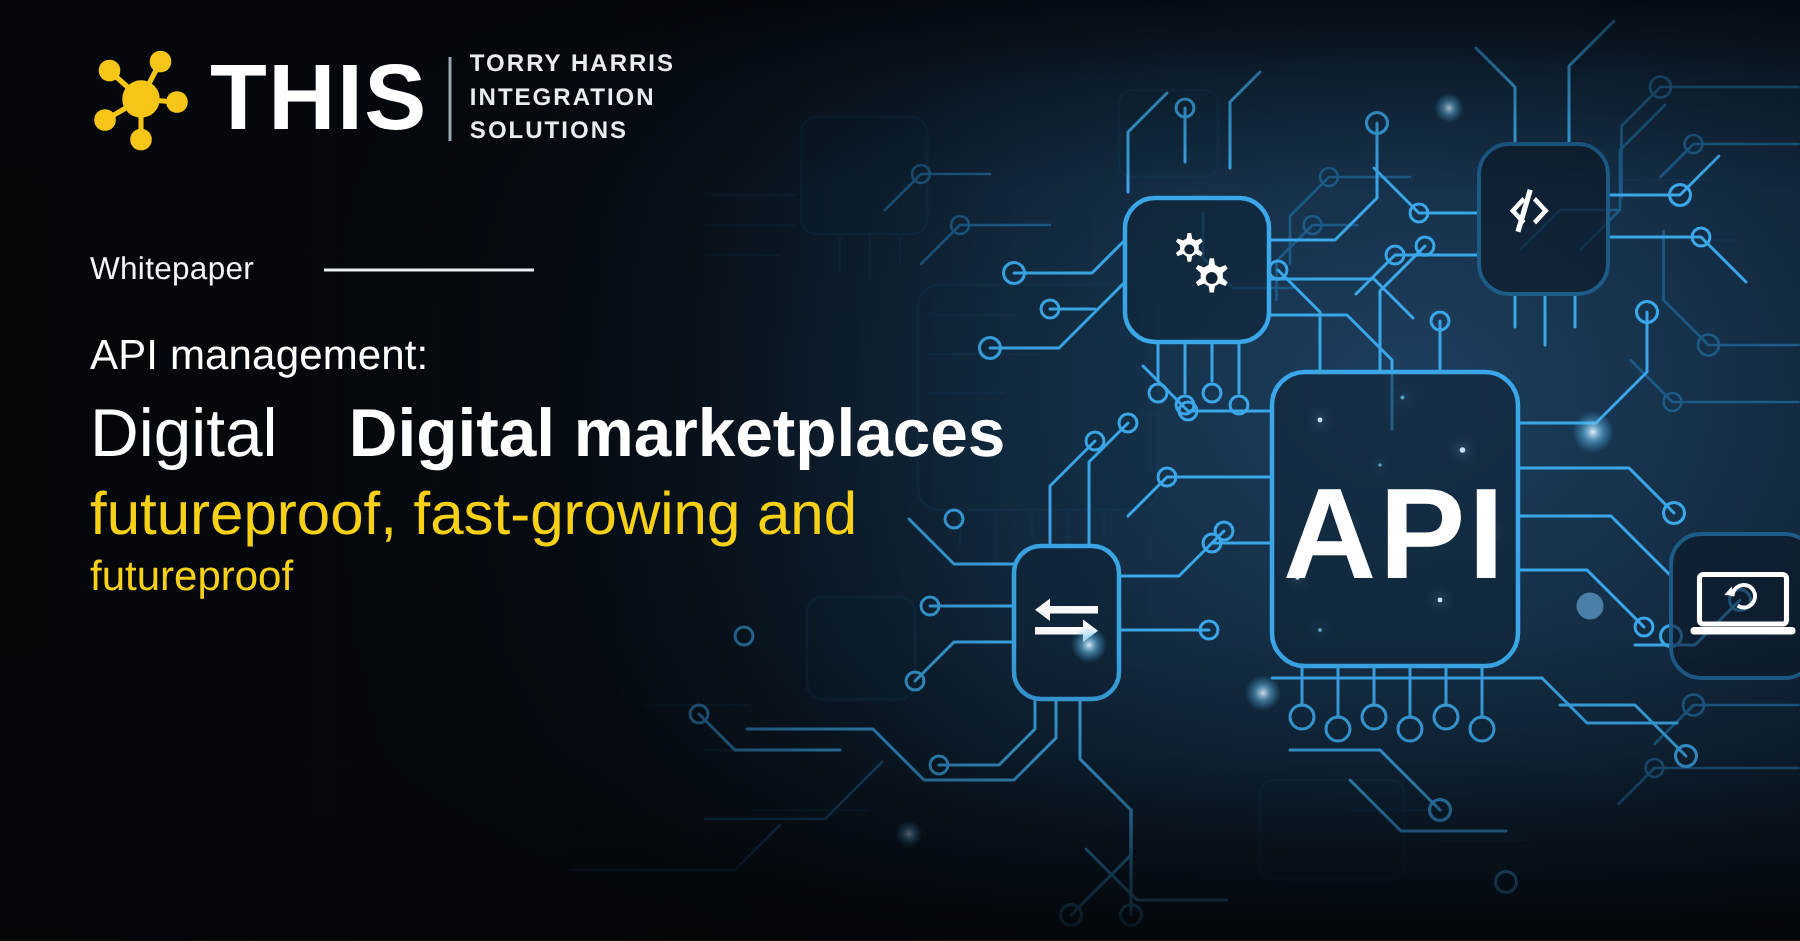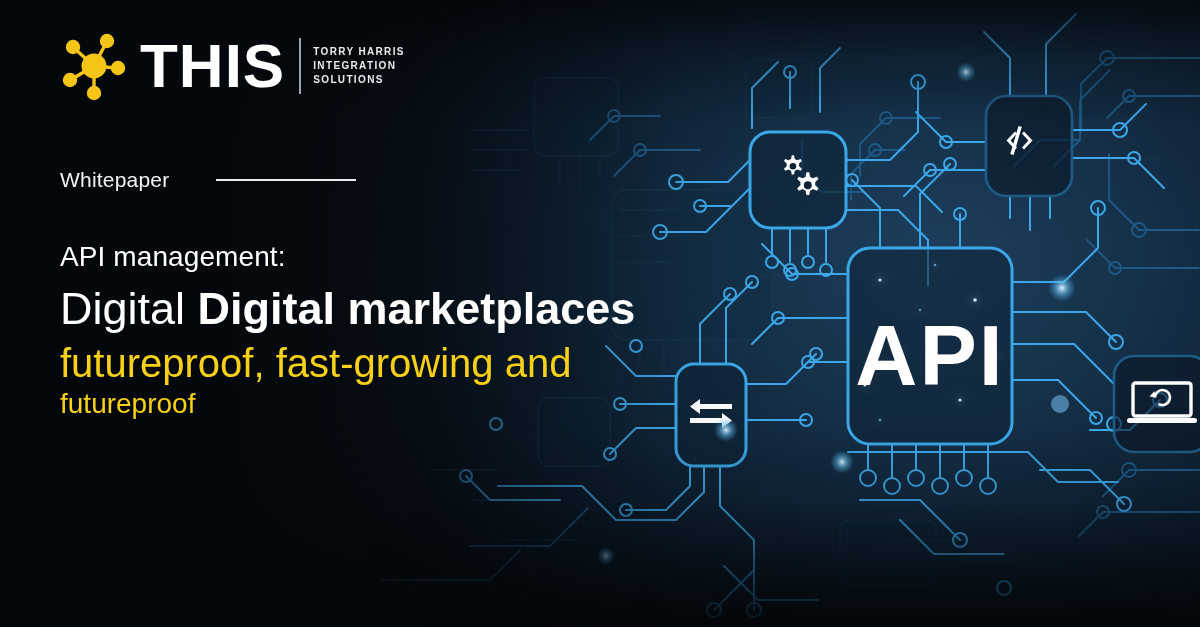--- a/index.html
+++ b/index.html
@@ -66,33 +66,33 @@
 
   .logo-row { position:absolute; left:58px; top:30px; display:flex; align-items:center; }
   .logo-mark { width:72px; height:72px; flex:0 0 72px; }
   .logo-word {
     color:#ffffff; font-size:62px; font-weight:bold;
     letter-spacing:1px; line-height:1; margin-left:10px;
     font-family:"Liberation Sans", sans-serif;
   }
   .logo-divider { width:2px; height:56px; background:#9aa6b0; margin:0 12px 0 14px; }
   .logo-sub {
-    color:#e9edf1; font-size:10px; font-weight:bold;
+    color:#e9edf1; font-size:16px; font-weight:bold;
     letter-spacing:1.35px; line-height:1.42;
     text-transform:uppercase; white-space:nowrap;
   }
 
   .kicker-row { position:absolute; left:60px; top:168px; display:flex; align-items:center;gap:27px; }
   .kicker { color:#f2f5f8; font-size:21px; font-weight:400; letter-spacing:.2px; }
   .kicker-rule { width:140px; height:2px; background:#e8edf2; margin-left:20px; }
 
-  .headline { position:absolute; left:60px; top:240px; width:640px; }
+  .headline { position:absolute; left:60px; top:220px; width:640px; }
   .h-line1 { color:#ffffff; font-size:28px; font-weight:400; letter-spacing:.1px; line-height:1.2; }
   .h-line2 { color:#ffffff; font-size:45px; font-weight:400; line-height:1.18; margin-top:8px; white-space:nowrap; }
-  .h-line2 b { font-weight:bold; }
+  .h-line2 b { font-weight:bold;margin-left:35px; }
   .h-line3 { color:#f7d117; font-size:40px; font-weight:400; line-height:1.22; margin-top:4px; white-space:nowrap; }
   .h-line4 { color:#f7d117; font-size:28px; font-weight:400; line-height:1.22; white-space:nowrap; }
 
   .cta {
     position:absolute; left:60px; top:458px;
     width:298px; height:65px;
     background:#ffffff; border:none; border-radius:33px;
     color:#111417; font-size:27px; font-weight:bold;
     letter-spacing:.2px; cursor:pointer;
     display:flex; align-items:center; justify-content:center;

